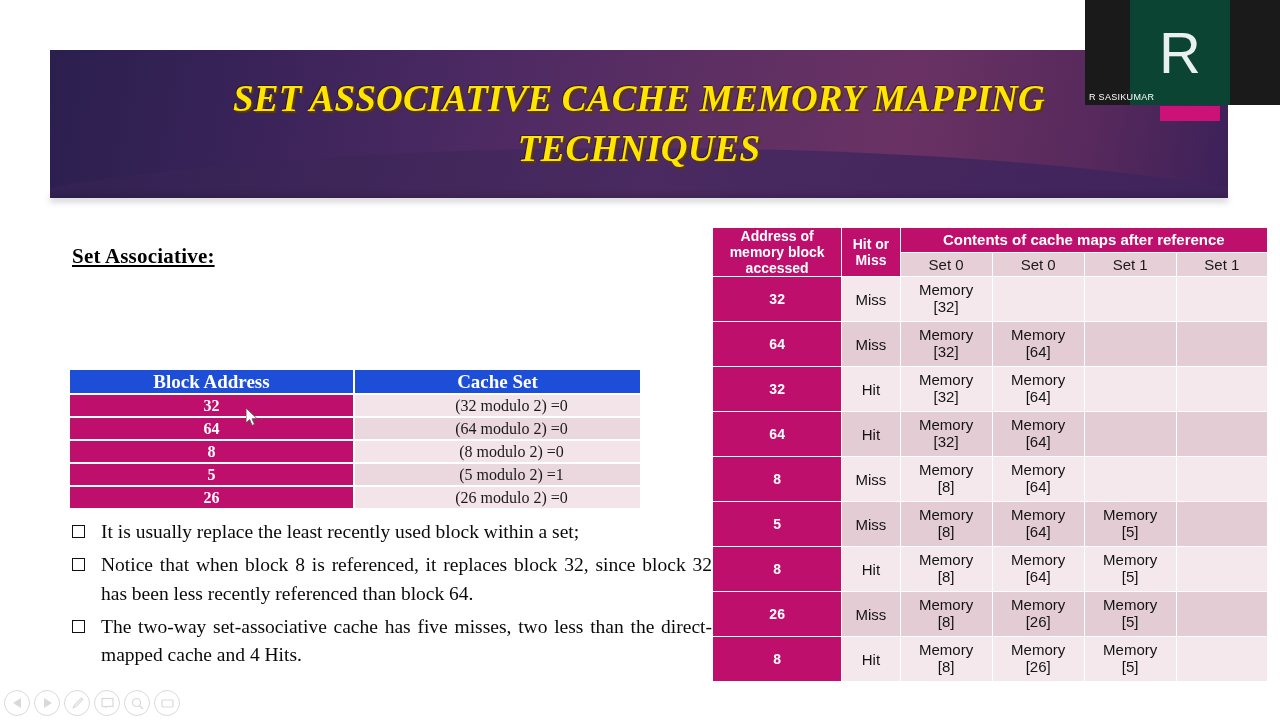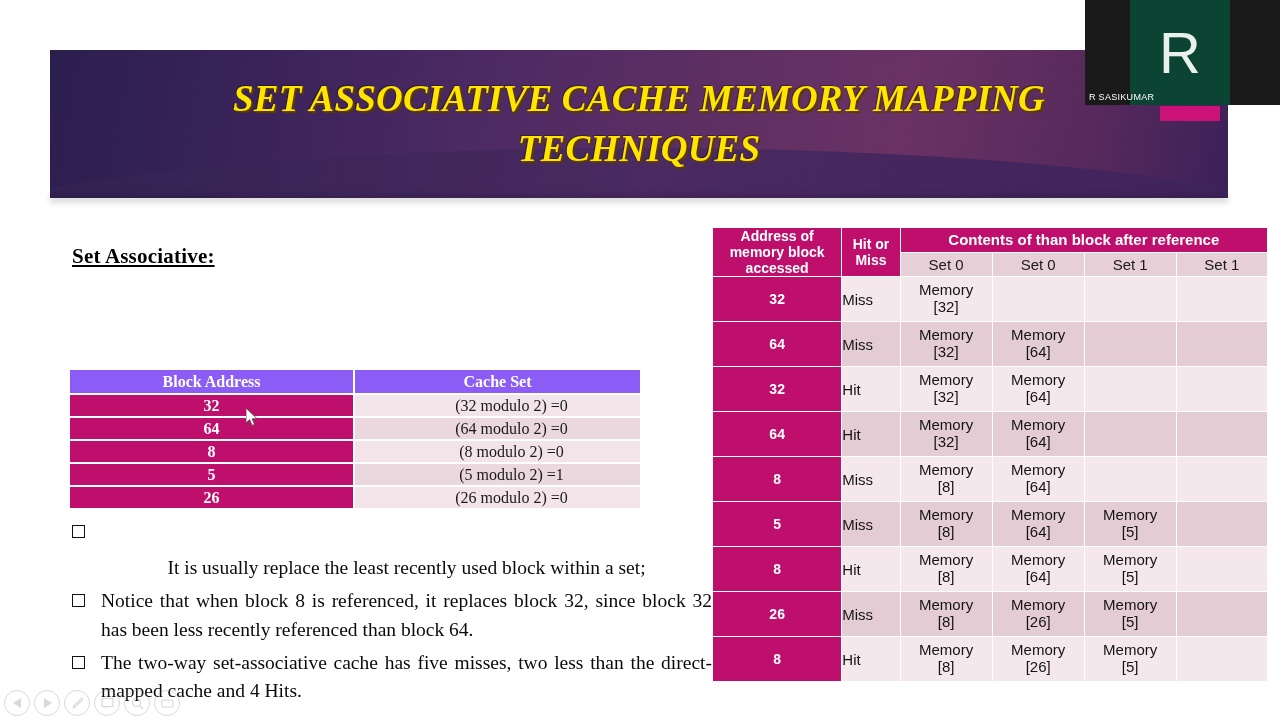--- a/index.html
+++ b/index.html
@@ -49,30 +49,30 @@
   }
   .bullet-row { display:flex; align-items:flex-start; margin-bottom:5px; }
   .bullet-box {
     flex:0 0 auto; width:13px; height:13px; border:1.7px solid #111;
     margin-right:16px; margin-top:7px;
   }
   .bullet-text {
     font-size:19.5px; line-height:1.45; color:#0a0a0a; text-align:justify;
     text-justify:inter-word; flex:1 1 auto;
   }
-  .bullet-text.nojust { text-align:center;margin-top:36px; }
+  .bullet-text.nojust { text-align:left; }
 
   
   .ba-table {
     position:absolute; left:70px; top:368px; width:570px;
     border-collapse:separate; border-spacing:0 2px;
   }
   .ba-table td, .ba-table th { padding:0; }
   .ba-head th {
-    background:#8b5cf6; color:#fff; font-weight:bold; font-size:16px;
+    background:#1d4ed8; color:#fff; font-weight:bold; font-size:19px;
     text-align:center; height:23px; vertical-align:middle;
     font-family:"Liberation Serif", serif;
   }
   .ba-head th.c1 { width:285px; border-right:2px solid #fff; }
   .ba-head th.c2 { width:285px; }
   .ba-row td.addr {
     background:#be0f6d; color:#ffffff; font-weight:bold; font-size:16px;
     text-align:center; height:21px; border-right:2px solid #fff;
   }
   .ba-row td.calc {
@@ -103,21 +103,21 @@
     text-align:center; vertical-align:middle; padding:6px 2px;
   }
   .ch-set {
     background:#e6cfd7; color:#1a1a1a; font-size:15px; font-weight:normal;
     text-align:center; vertical-align:middle; padding:5px 2px; width:92px;
   }
   .cb-addr {
     background:#be0f6d; color:#fff; font-weight:bold; font-size:14px;
     text-align:center; vertical-align:middle; height:44px;
   }
-  .cb-hm { font-size:15px; color:#141414; text-align:left; vertical-align:middle; }
+  .cb-hm { font-size:15px; color:#141414; text-align:center; vertical-align:middle; }
   .cb-cell { font-size:15px; color:#141414; text-align:center; vertical-align:middle;
              line-height:1.12; }
   tr.band-a .cb-hm, tr.band-a .cb-cell { background:#f5e8ed; }
   tr.band-b .cb-hm, tr.band-b .cb-cell { background:#e4ccd5; }
 
   
   .cam {
     position:absolute; right:0; top:0; width:195px; height:105px;
     background:#1a1a1a; overflow:hidden; z-index:40;
   }
@@ -218,21 +218,21 @@
       <span class="bullet-box"></span>
       <span class="bullet-text">The two-way set-associative cache has five misses, two less than the direct-mapped cache and 4 Hits.</span>
     </div>
   </div>
 
   <table class="cache-table">
     <thead>
       <tr>
         <th class="ch-addr" rowspan="2">Address of memory block accessed</th>
         <th class="ch-hm" rowspan="2">Hit or Miss</th>
-        <th class="ch-span" colspan="4">Contents of than block after reference</th>
+        <th class="ch-span" colspan="4">Contents of cache maps after reference</th>
       </tr>
       <tr id="set-header-row">
           <th class="ch-set">Set 0</th>
           <th class="ch-set">Set 0</th>
           <th class="ch-set">Set 1</th>
           <th class="ch-set">Set 1</th>
         </tr>
     </thead>
     <tbody id="cache-body">
         <tr class="band-a">

